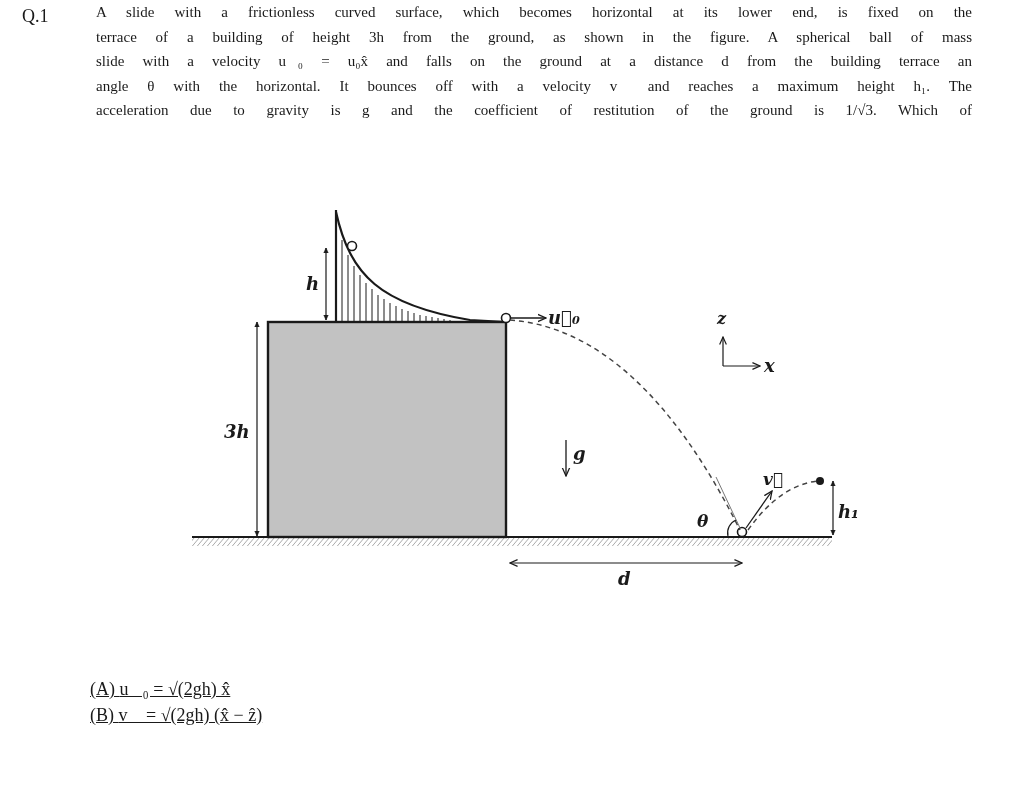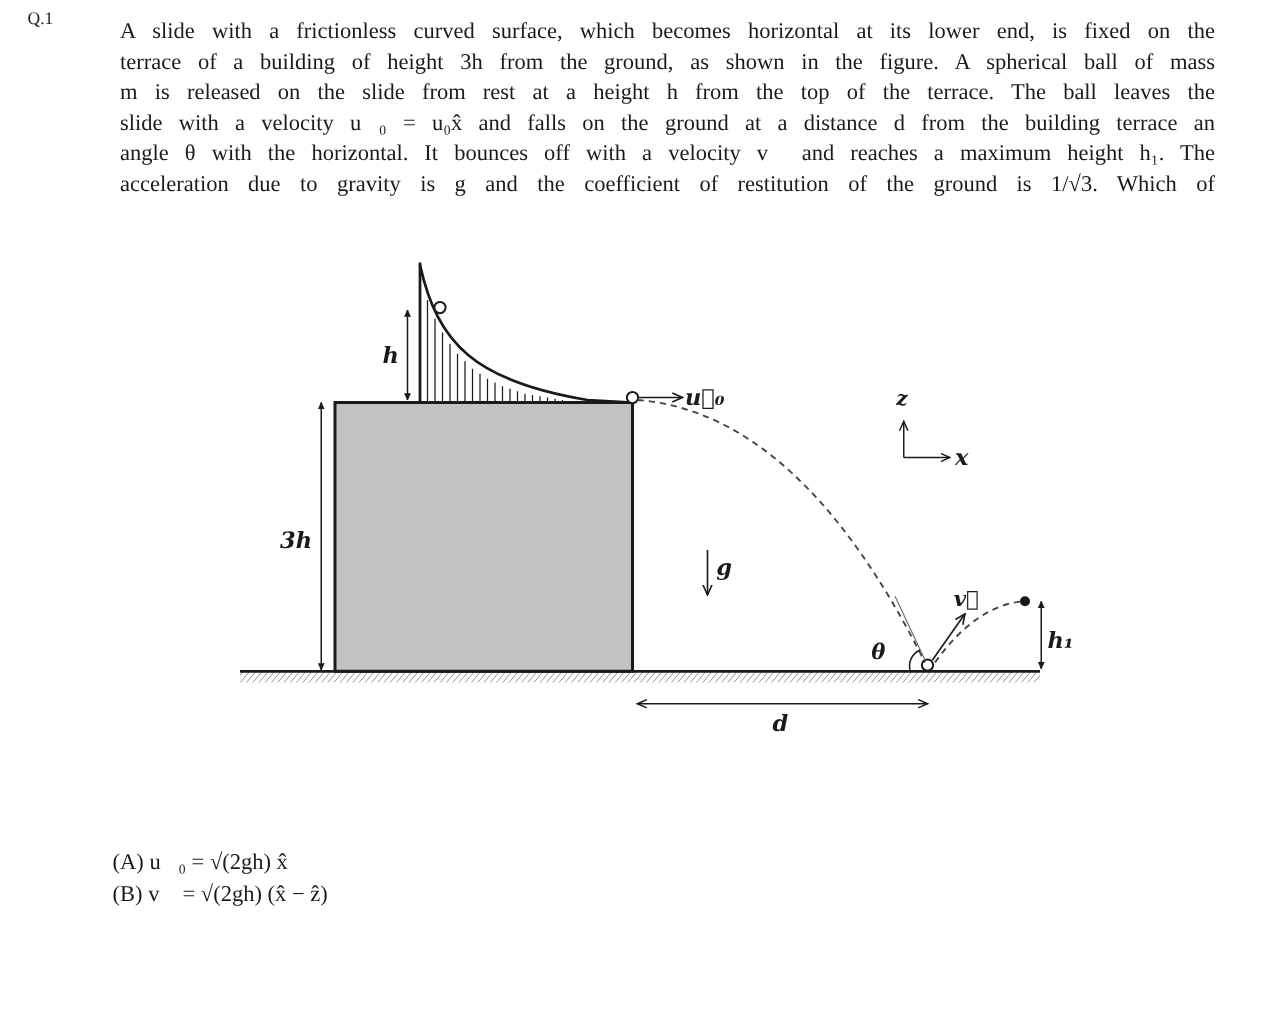--- a/index.html
+++ b/index.html
@@ -3,46 +3,45 @@
 <meta charset="utf-8">
 <style>
   html, body { margin: 0; padding: 0; background: #ffffff; }
   body {
     width: 1024px; height: 811px; position: relative; overflow: hidden;
     font-family: "Liberation Serif", "DejaVu Serif", serif;
     color: #1a1a1a;
   }
   .qnum {
     position: absolute; left: 22px; top: 4px;
-    font-size: 14px; line-height: 24px;
+    font-size: 18px; line-height: 24px;
   }
   .qtext {
-    position: absolute; left: 96px; top: 12px; width: 876px;
-    font-size: 18px; line-height: 24.5px; text-align: justify;
+    position: absolute; left: 96px; top: 0; width: 876px;
+    font-size: 15px; line-height: 24.5px; text-align: justify;
   }
   .qtext .ln { display: block; text-align: justify; text-align-last: justify; }
   .qtext .ln.last { text-align-last: left; }
   .figure { position: absolute; left: 0; top: 0; width: 1024px; height: 811px; pointer-events: none; }
   .figure svg { position: absolute; left: 0; top: 0; }
   .opts {
     position: absolute; left: 90px; top: 676px;
     font-size: 18px; line-height: 26px;
   }
-  .opt { display: block; white-space: nowrap; }
+  .opt { display: block; white-space: nowrap; text-decoration: underline; }
   .fig-label { font-family: "DejaVu Serif", serif; font-style: italic; font-weight: bold; fill: #1a1a1a; }
 </style>
 </head>
 <body>
 
 <div class="qnum">Q.1</div>
 
 <div class="qtext">
   <span class="ln">A slide with a frictionless curved surface, which becomes horizontal at its lower end, is fixed on the</span>
   <span class="ln">terrace of a building of height 3h from the ground, as shown in the figure. A spherical ball of mass</span>
-  <span class="ln">m is released on the slide from rest at a height h from the top of the terrace. The ball leaves the</span>
   <span class="ln">slide with a velocity u⃗₀ = u₀x̂ and falls on the ground at a distance d from the building terrace an</span>
   <span class="ln">angle θ with the horizontal. It bounces off with a velocity v⃗ and reaches a maximum height h₁. The</span>
   <span class="ln">acceleration due to gravity is g and the coefficient of restitution of the ground is 1/√3. Which of</span>
 </div>
 
 <div class="figure">
   <svg width="1024" height="811" viewBox="0 0 1024 811" xmlns="http://www.w3.org/2000/svg">
     <defs>
       <pattern id="hatch" width="5" height="8" patternUnits="userSpaceOnUse" patternTransform="skewX(-40)">
         <line x1="0" y1="0" x2="0" y2="8" stroke="#555" stroke-width="1"></line>

